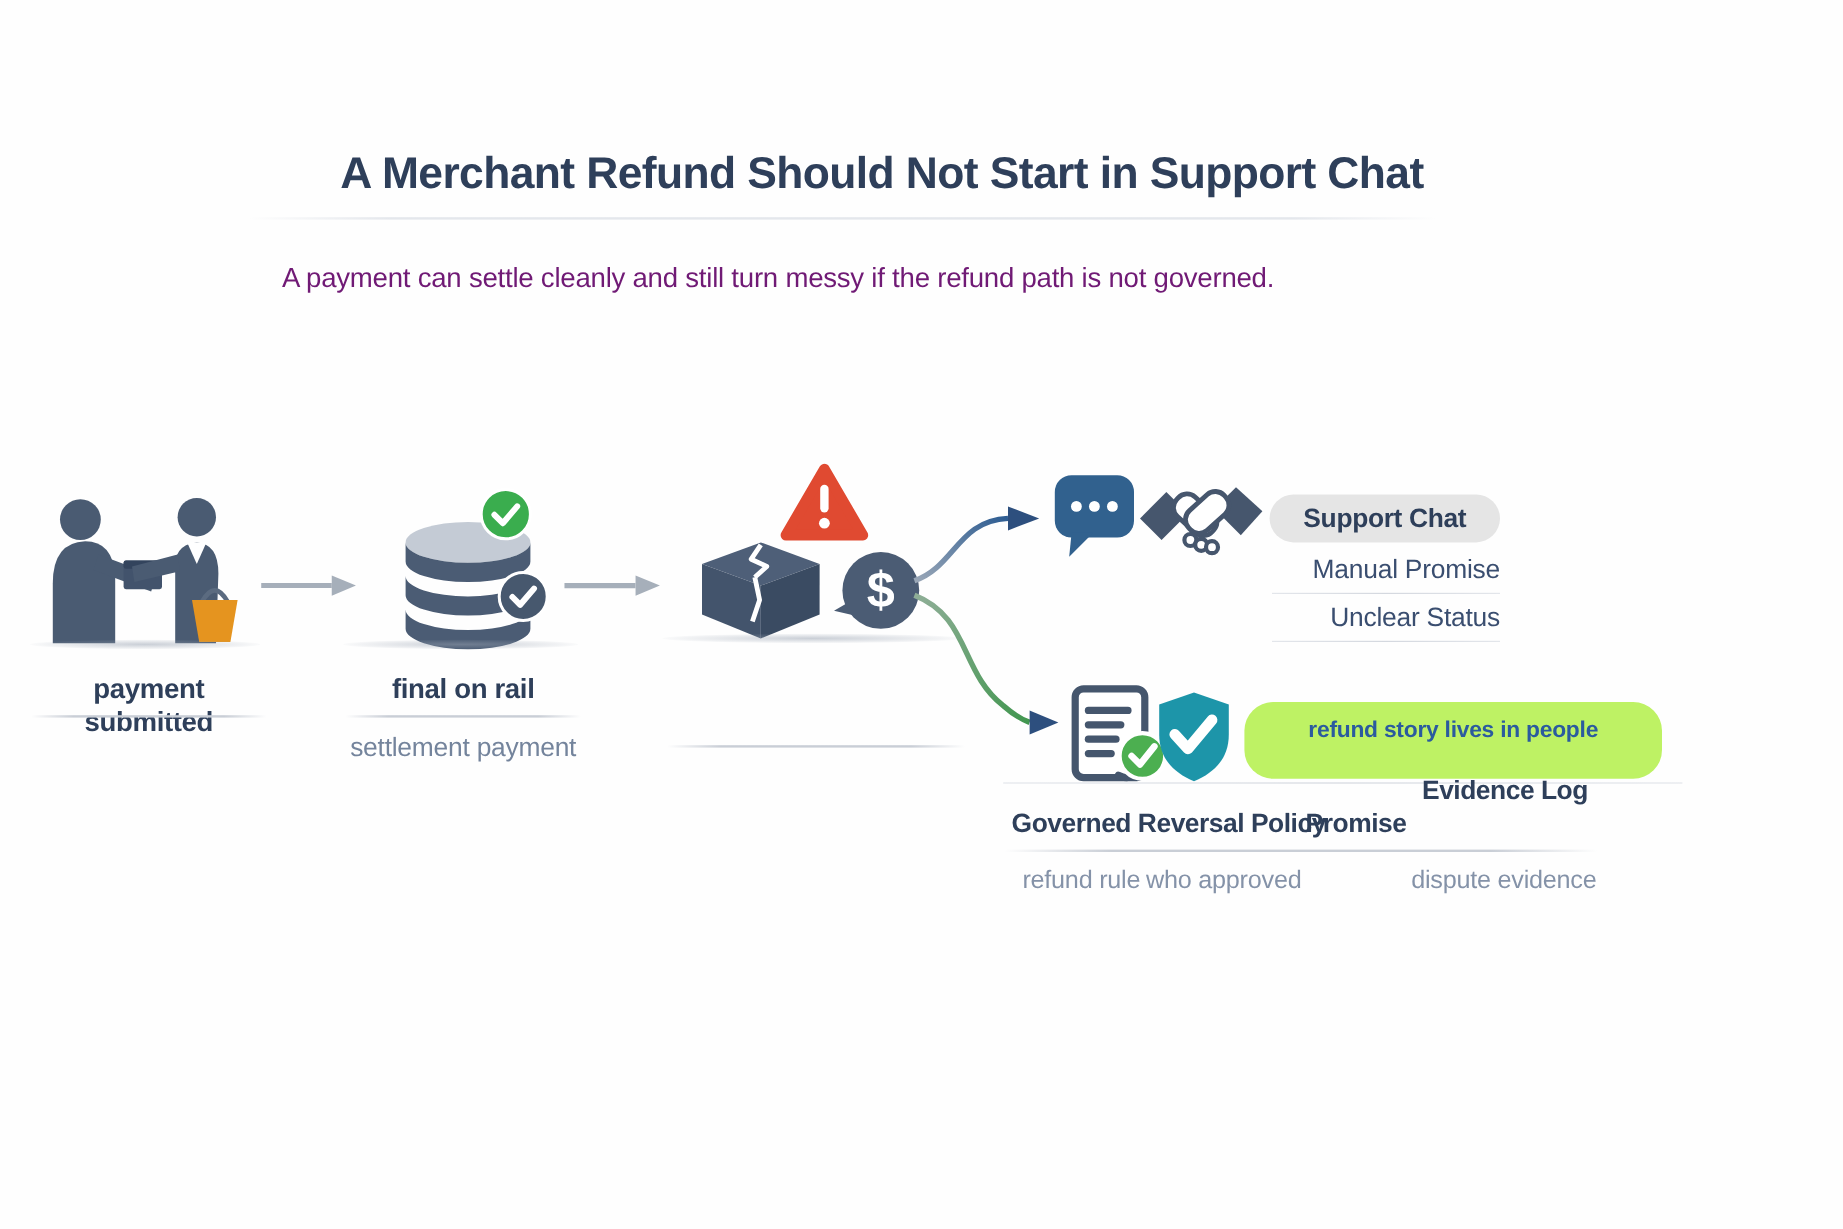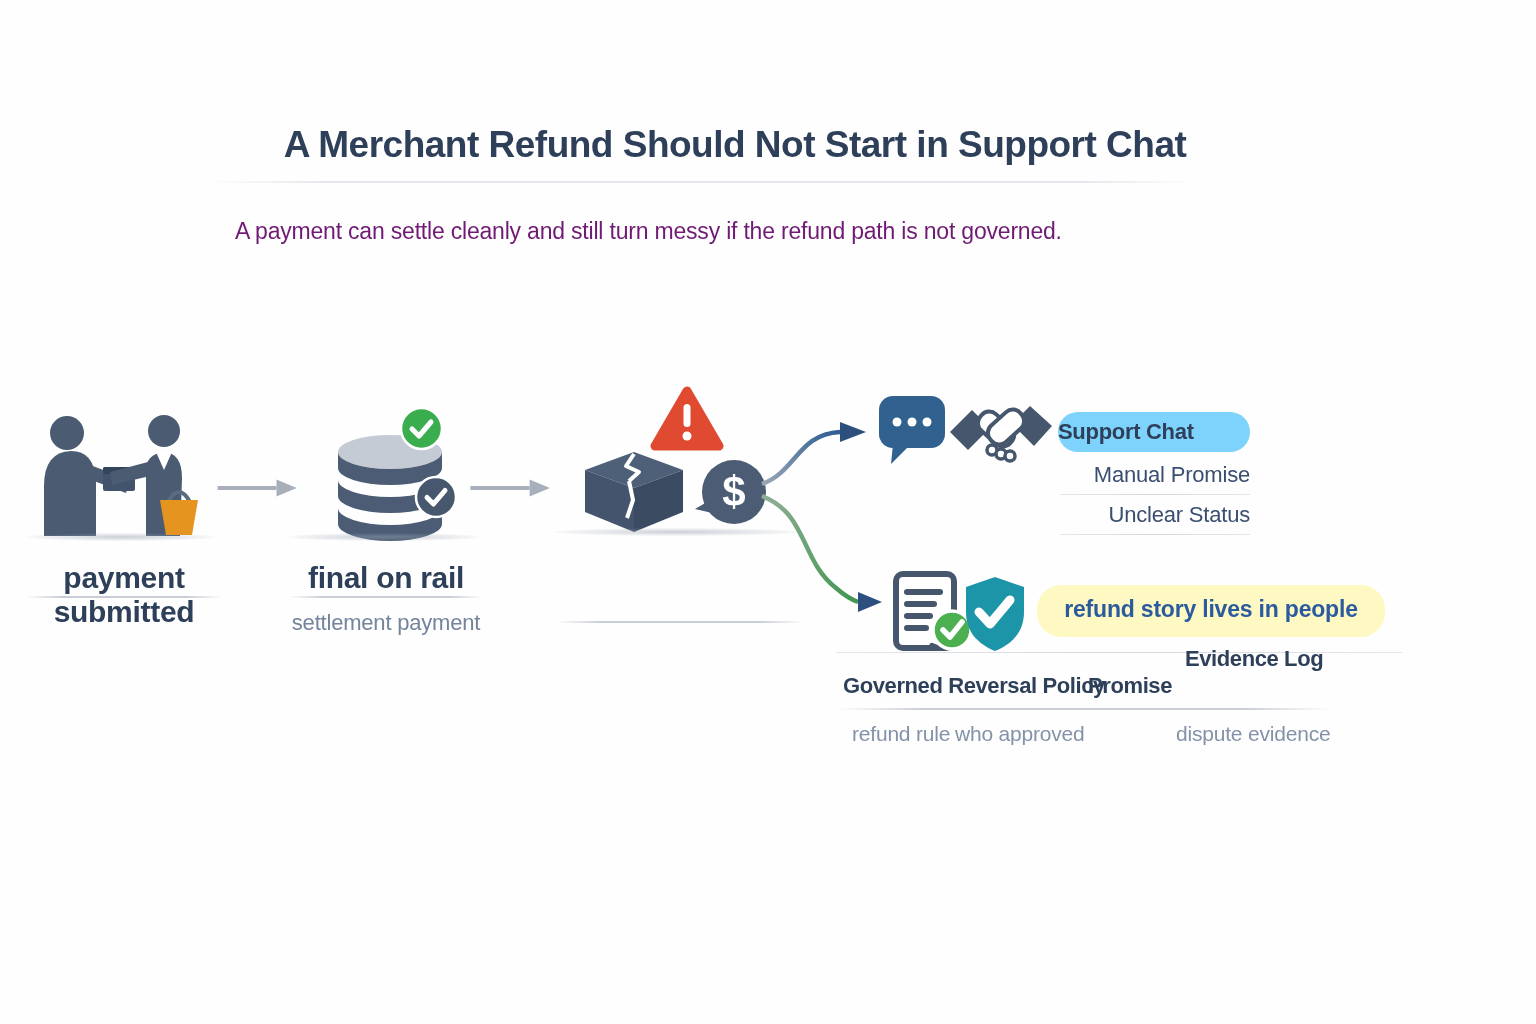--- a/index.html
+++ b/index.html
@@ -15,47 +15,47 @@
   }
   .title-divider{
     left:207px;top:181px;width:990px;height:2px;
     background:linear-gradient(90deg,transparent,#e4e7ec 12%,#e4e7ec 88%,transparent);
   }
   .subtitle{
     left:235px;top:218px;font-size:23px;color:#701a75;letter-spacing:-0.2px;
   }
   
   .stage-label{
-    font-size:30px;font-weight:bold;color:#2e3f5a;text-align:center;letter-spacing:-0.3px;
+    font-size:23px;font-weight:bold;color:#2e3f5a;text-align:center;letter-spacing:-0.3px;
   }
   .stage-caption{
     font-size:22px;color:#74849c;text-align:center;letter-spacing:-0.2px;
   }
   .rule{
     height:2px;
     background:linear-gradient(90deg,transparent,#c9ced6 18%,#c9ced6 82%,transparent);
   }
   .thin-rule{
     height:1px;background:linear-gradient(90deg,#e3e6eb,#d4d8df 50%,#e3e6eb);
   }
   .ground{
     height:8px;border-radius:50%;
     background:radial-gradient(ellipse at center,rgba(150,160,175,.5) 0%,rgba(150,160,175,.12) 60%,transparent 75%);
   }
   
   .pill-gray{
-    left:1058px;top:412px;width:192px;height:40px;border-radius:21px;background:#7dd3fc;
-    font-size:22px;font-weight:bold;color:#2e3f5a;text-align:left;line-height:40px;letter-spacing:-0.3px;
+    left:1058px;top:412px;width:192px;height:40px;border-radius:21px;background:#e5e5e5;
+    font-size:22px;font-weight:bold;color:#2e3f5a;text-align:center;line-height:40px;letter-spacing:-0.3px;
   }
   .support-item{
     left:1058px;width:192px;text-align:right;font-size:22px;color:#3a4e70;letter-spacing:-0.2px;
   }
   .pill-blue{
-    left:1037px;top:585px;width:348px;height:52px;border-radius:24px;background:#fef9c3;
-    font-size:23px;font-weight:bold;color:#2b5b9e;text-align:center;line-height:48px;letter-spacing:-0.2px;
+    left:1037px;top:585px;width:348px;height:64px;border-radius:24px;background:#bef264;
+    font-size:19px;font-weight:bold;color:#2b5b9e;text-align:center;line-height:48px;letter-spacing:-0.2px;
   }
   .col-title{font-size:22px;font-weight:bold;color:#2e3f5a;letter-spacing:-0.4px;}
   .col-caption{font-size:21px;color:#8492a8;letter-spacing:-0.2px;}
 </style>
 </head>
 <body>
 
 <div id="canvas">
 
   <div class="abs title">A Merchant Refund Should Not Start in Support Chat</div>

